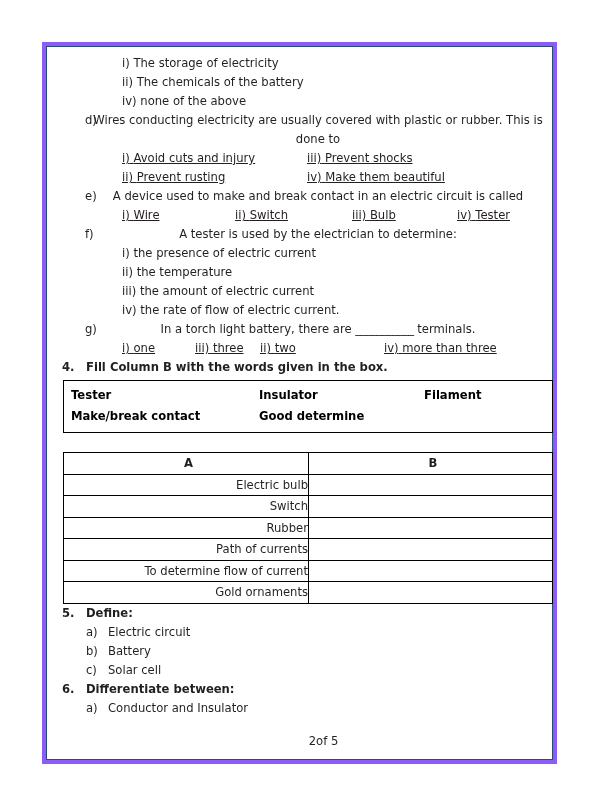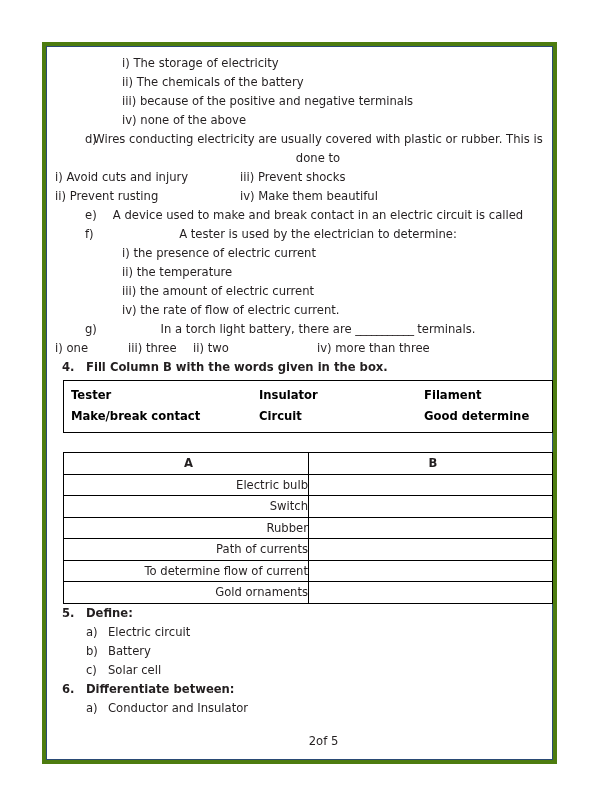--- a/index.html
+++ b/index.html
@@ -6,21 +6,21 @@
   html, body {
     margin: 0; padding: 0;
     width: 600px; height: 800px;
     background: #ffffff;
     font-family: "DejaVu Sans", sans-serif;
   }
   #page {
     position: absolute;
     left: 42px; top: 42px;
     width: 515px; height: 722px;
-    border: 4px solid #4d7c0f;
+    border: 4px solid #8b5cf6;
     background: #ffffff;
   }
   #page-inner {
     width: 100%; height: 100%;
     border: 1px solid #2a4a75;
     background: #ffffff;
     position: relative;
     padding: 7px 8px 0 8px;
   }
   .lines { font-size: 11.6px; color: #231f20; }
@@ -34,22 +34,24 @@
   }
   .qbody { flex: 1 1 auto; line-height: 19px; text-align: center; }
 
   
   .opt {
     margin-left: 67px;
     line-height: 19px;
   }
   
   .optgrid {
+    margin-left: 67px;
     line-height: 19px;
     display: flex;
+    text-decoration: underline;
   }
   .optgrid > span { display: block; }
 
   .blank { letter-spacing: -0.5px; font-style: italic; }
 
   
   .srow { display: flex; align-items: flex-start; }
   .snum {
     width: 31px; flex: 0 0 31px;
     padding-left: 7px;
@@ -119,24 +121,20 @@
   <div class="lines">
     <div class="opt">
       <span>i)</span>
       <span>The storage of electricity</span>
     </div>
     <div class="opt">
       <span>ii)</span>
       <span>The chemicals of the battery</span>
     </div>
     <div class="opt">
-      <span>iii)</span>
-      <span>because of the positive and negative terminals</span>
-    </div>
-    <div class="opt">
       <span>iv)</span>
       <span>none of the above</span>
     </div>
   </div>
 
   <div class="lines">
     <div class="qrow">
       <div class="qlabel">d)</div>
       <div class="qbody">Wires conducting electricity are usually covered with plastic or rubber. This is done to</div>
     </div>
@@ -159,20 +157,38 @@
         <span>iv)</span>
         <span>Make them beautiful</span>
       </span>
     </div>
   </div>
 
   <div class="lines">
     <div class="qrow">
       <div class="qlabel">e)</div>
       <div class="qbody">A device used to make and break contact in an electric circuit is called</div>
+    </div>
+    <div class="optgrid">
+      <span style="width:113px;flex:0 0 113px">
+        <span>i)</span>
+        <span>Wire</span>
+      </span>
+      <span style="width:117px;flex:0 0 117px">
+        <span>ii)</span>
+        <span>Switch</span>
+      </span>
+      <span style="width:105px;flex:0 0 105px">
+        <span>iii)</span>
+        <span>Bulb</span>
+      </span>
+      <span>
+        <span>iv)</span>
+        <span>Tester</span>
+      </span>
     </div>
   </div>
 
   <div class="lines">
     <div class="qrow">
       <div class="qlabel">f)</div>
       <div class="qbody">A tester is used by the electrician to determine:</div>
     </div>
     <div class="opt">
       <span>i)</span>
@@ -227,21 +243,20 @@
   </div>
 
   <div class="wordbox">
     <div class="wordrow">
       <span class="wc1">Tester</span>
       <span class="wc2">Insulator</span>
       <span class="wc3">Filament</span>
     </div>
     <div class="wordrow">
       <span class="wc1">Make/break contact</span>
-      <span class="wc2">Circuit</span>
       <span class="wc3">Good determine</span>
     </div>
   </div>
 
   <table class="ab">
     <tbody>
           <tr>
       <th class="cola">A</th>
       <th class="colb">B</th>
     </tr>

